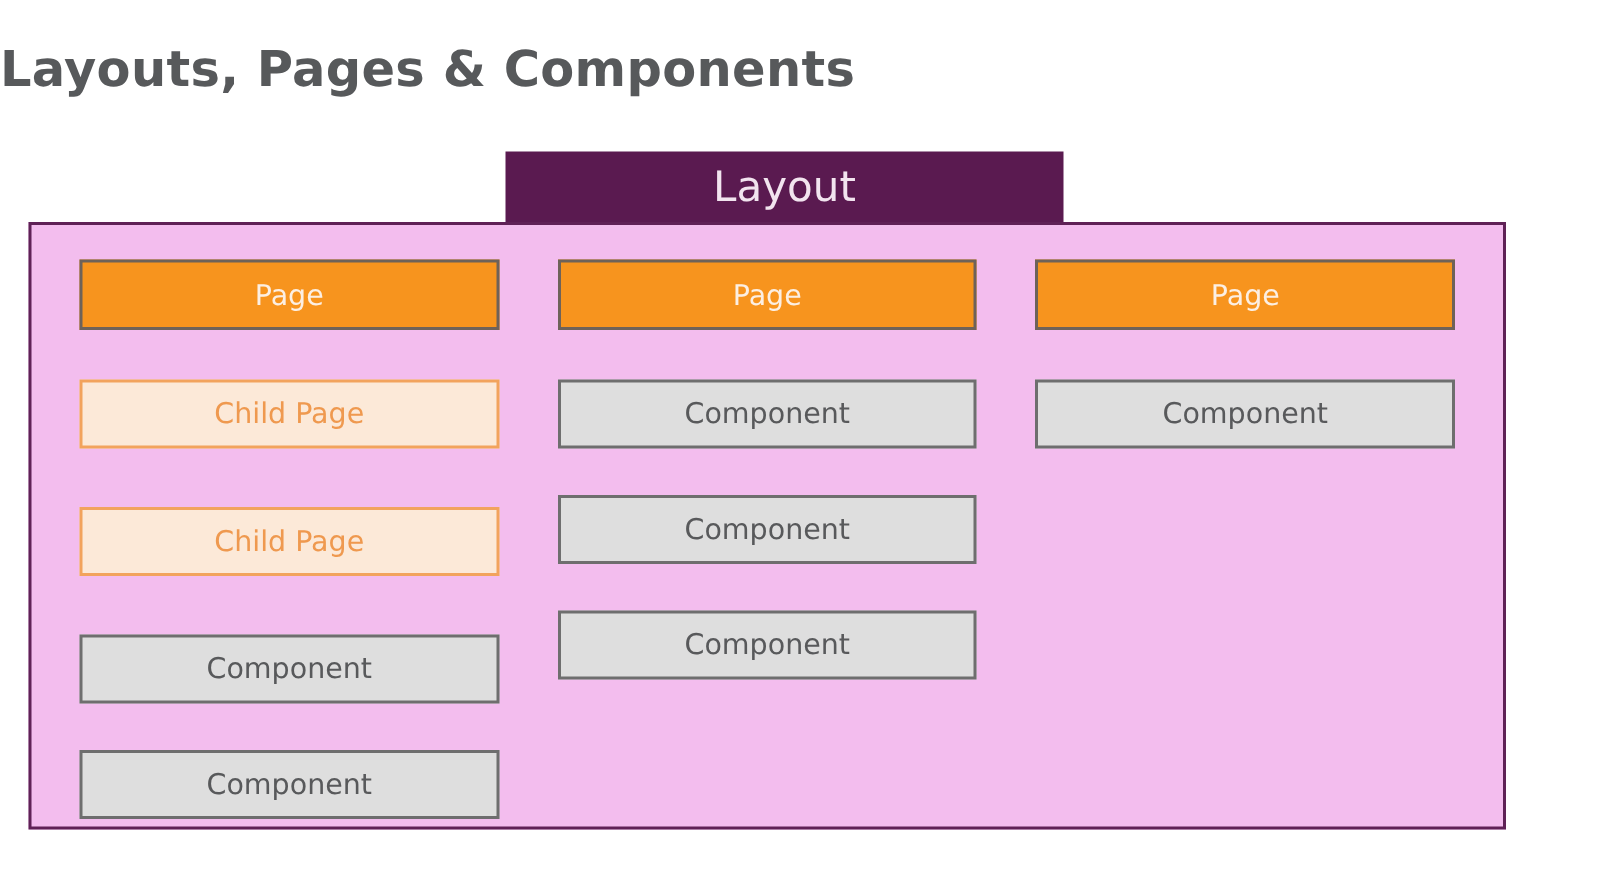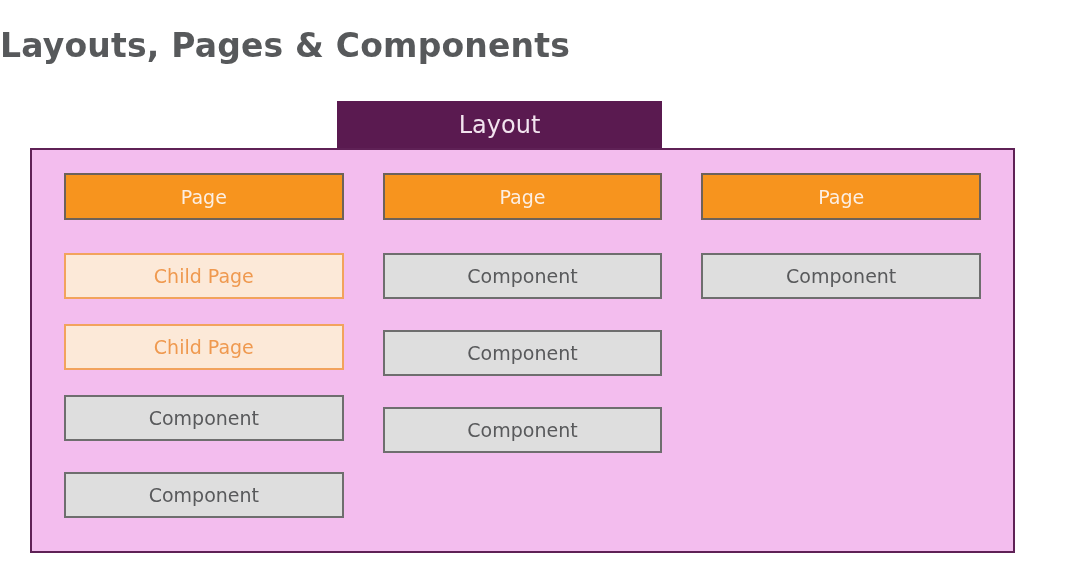--- a/index.html
+++ b/index.html
@@ -39,32 +39,32 @@
     text-align: left;
     font-size: 33px;
     font-weight: 700;
     letter-spacing: 0.2px;
     color: var(--title-text);
   }
   .layout-tab {
     position: absolute;
     left: 337px;
     top: 101px;
-    width: 325px;
+    width: 372px;
     height: 47px;
     background: var(--tab-bg);
     color: var(--tab-text);
     display: flex;
     align-items: center;
     justify-content: center;
-    font-size: 24px;
+    font-size: 28px;
   }
   .layout-container {
     position: absolute;
-    left: 30px;
+    left: 19px;
     top: 148px;
     width: 985px;
     height: 405px;
     background: var(--container-bg);
     border: 2px solid var(--container-border);
     padding: 23px 32px 0 32px;
   }
   .columns {
     display: flex;
     gap: 39px;
@@ -87,21 +87,21 @@
     height: 47px;
     background: var(--page-bg);
     border-color: var(--page-border);
     color: var(--page-text);
     margin-bottom: 33px;
   }
   .box.child-page {
     background: var(--child-bg);
     border-color: var(--child-border);
     color: var(--child-text);
-    margin-bottom: 25px;
+    margin-bottom: 39px;
   }
   .box.component {
     background: var(--component-bg);
     border-color: var(--component-border);
     color: var(--component-text);
     margin-bottom: 31px;
   }
 </style>
 </head>
 <body>

